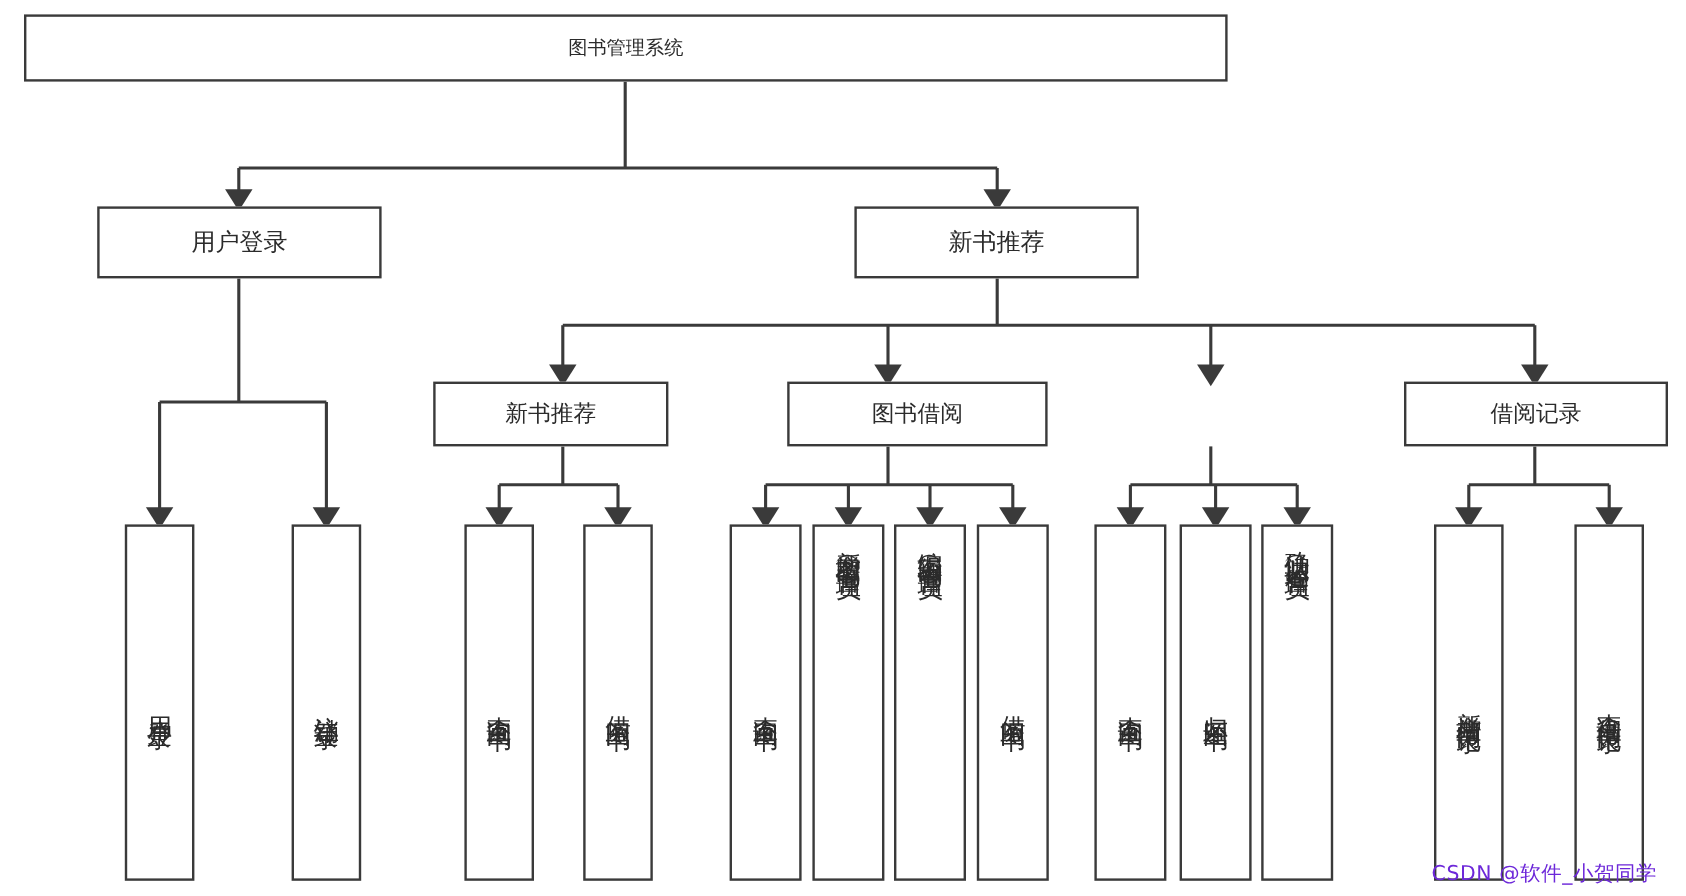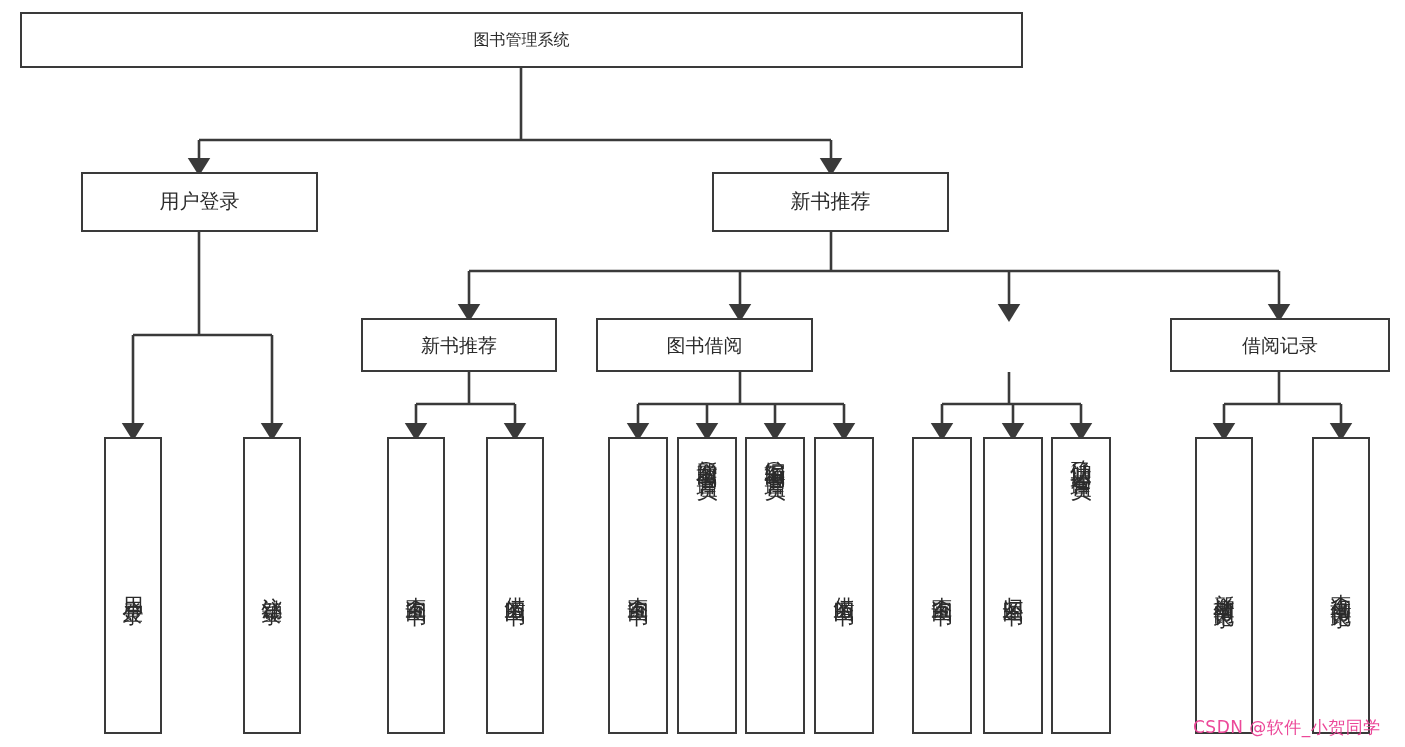--- a/index.html
+++ b/index.html
@@ -59,21 +59,21 @@
     writing-mode: vertical-rl;
     text-orientation: upright;
     letter-spacing: 3px;
     white-space: nowrap;
     font-size: 21px;
     color: #2b2b2b;
   }
   .watermark {
     position: absolute;
     font-size: 17px;
-    color: #ec4899;
+    color: #6d28d9;
     white-space: nowrap;
     letter-spacing: 0.5px;
   }
 </style>
 </head>
 <body>
 
 <div id="canvas">
 
   <svg id="edges" viewBox="0 0 1405 747" xmlns="http://www.w3.org/2000/svg">
@@ -133,21 +133,21 @@
   <div class="node lvl1" style="left:81px; top:172px; width:237px; height:60px;">
     <span>用户登录</span>
   </div>
   <div class="node lvl1" style="left:712px; top:172px; width:237px; height:60px;">
     <span>新书推荐</span>
   </div>
 
   <div class="node lvl2" style="left:361px; top:318px; width:196px; height:54px;">
     <span>新书推荐</span>
   </div>
-  <div class="node lvl2" style="left:596px; top:318px; width:217px; height:54px;">
+  <div class="node lvl2" style="left:656px; top:318px; width:217px; height:54px;">
     <span>图书借阅</span>
   </div>
   <div class="node lvl2" style="left:1170px; top:318px; width:220px; height:54px;">
     <span>借阅记录</span>
   </div>
 
   <div class="leafwrap" style="left:104px; top:437px; width:58px; height:297px; align-items:center;">
     <span class="vtext">用户登录</span>
   </div>
 

